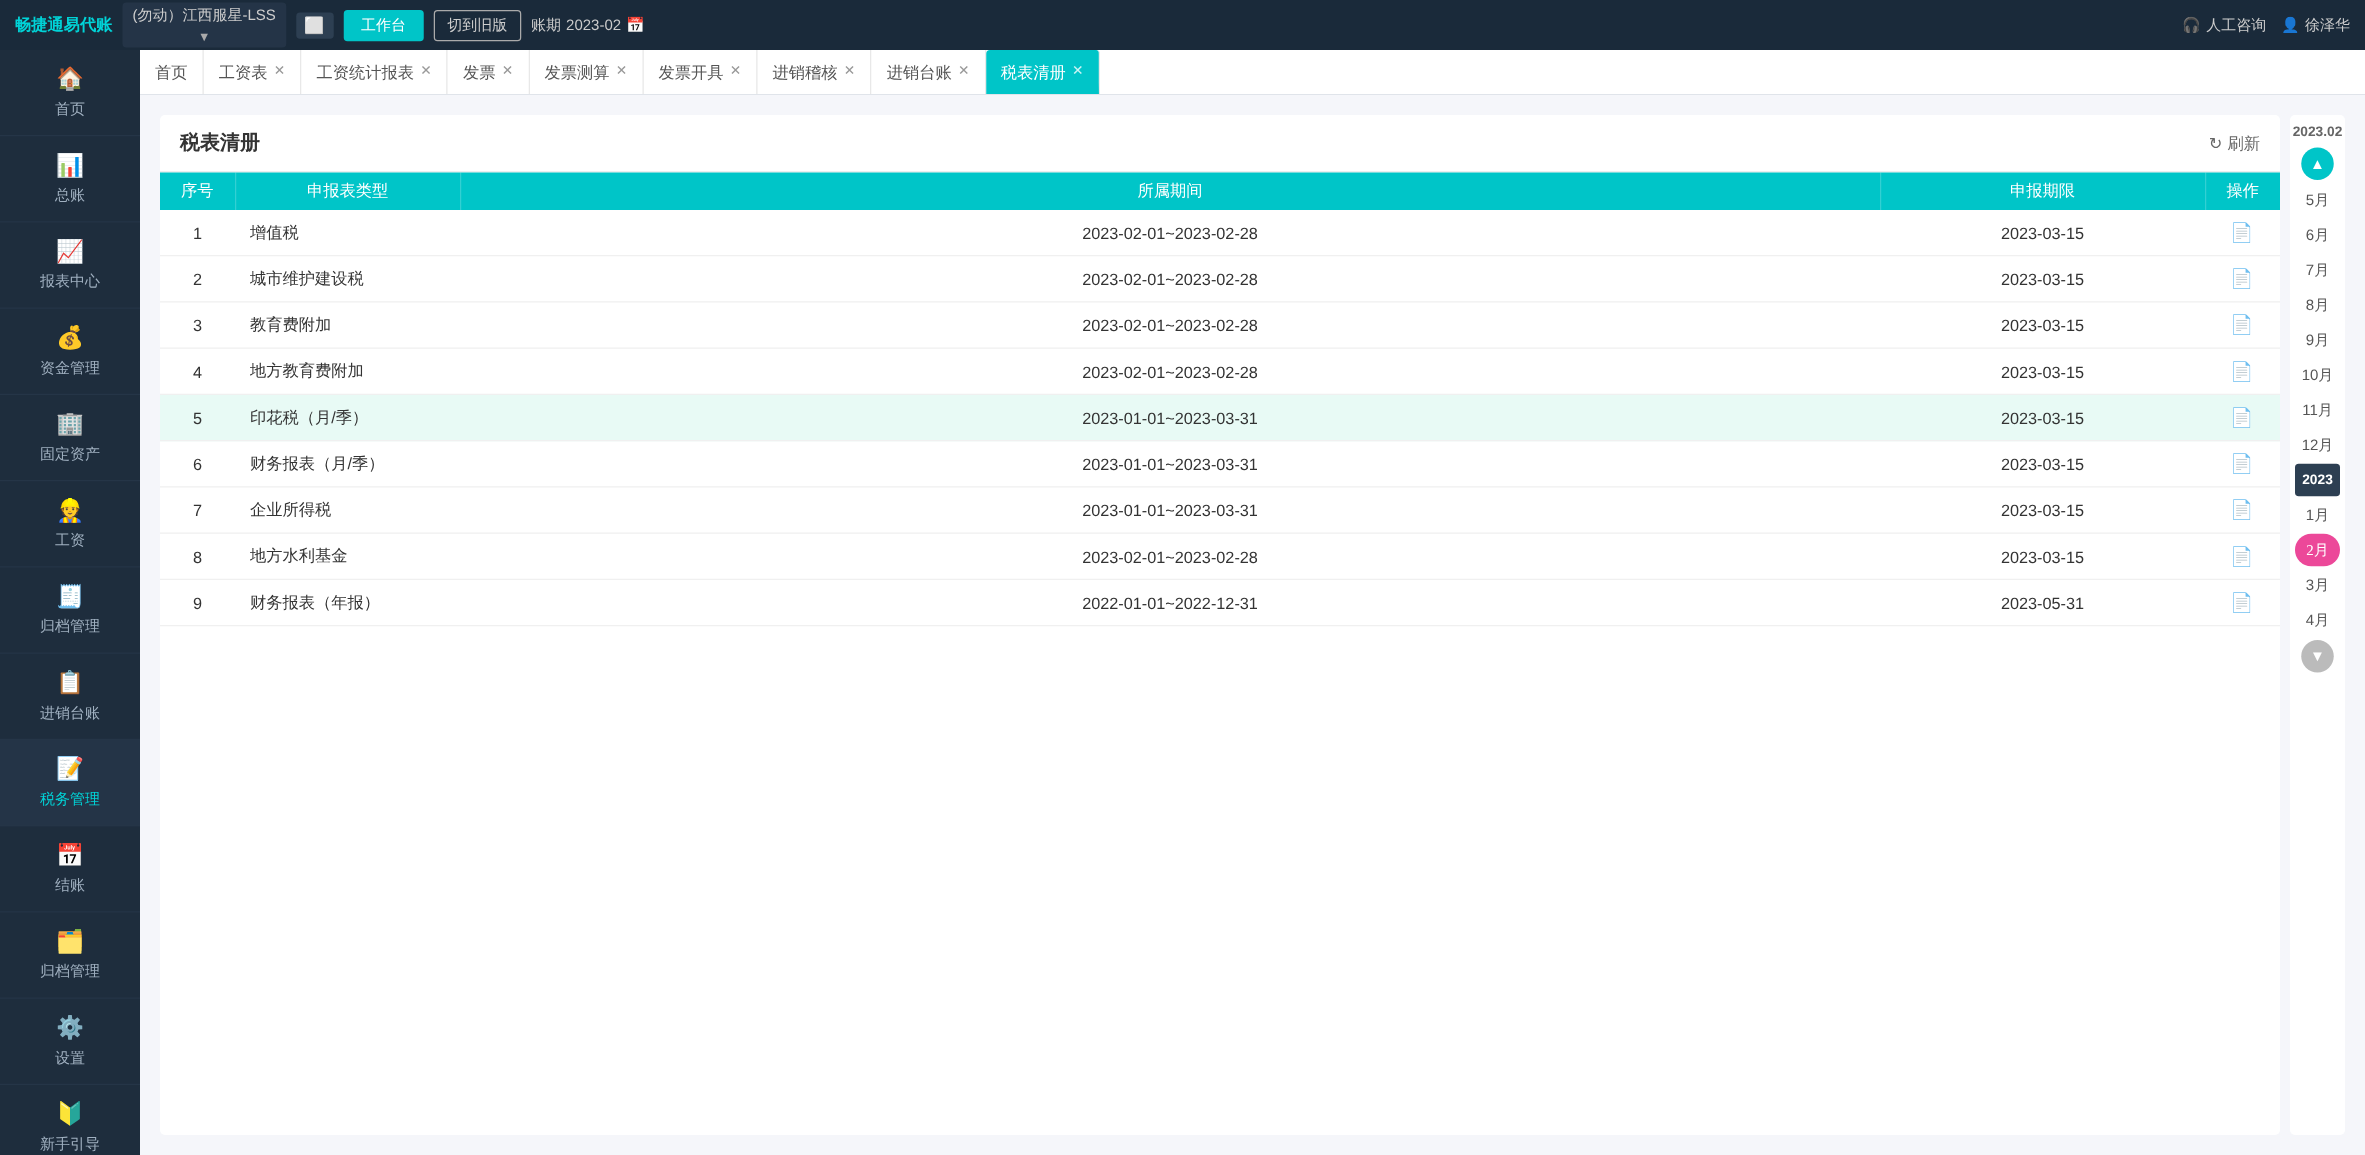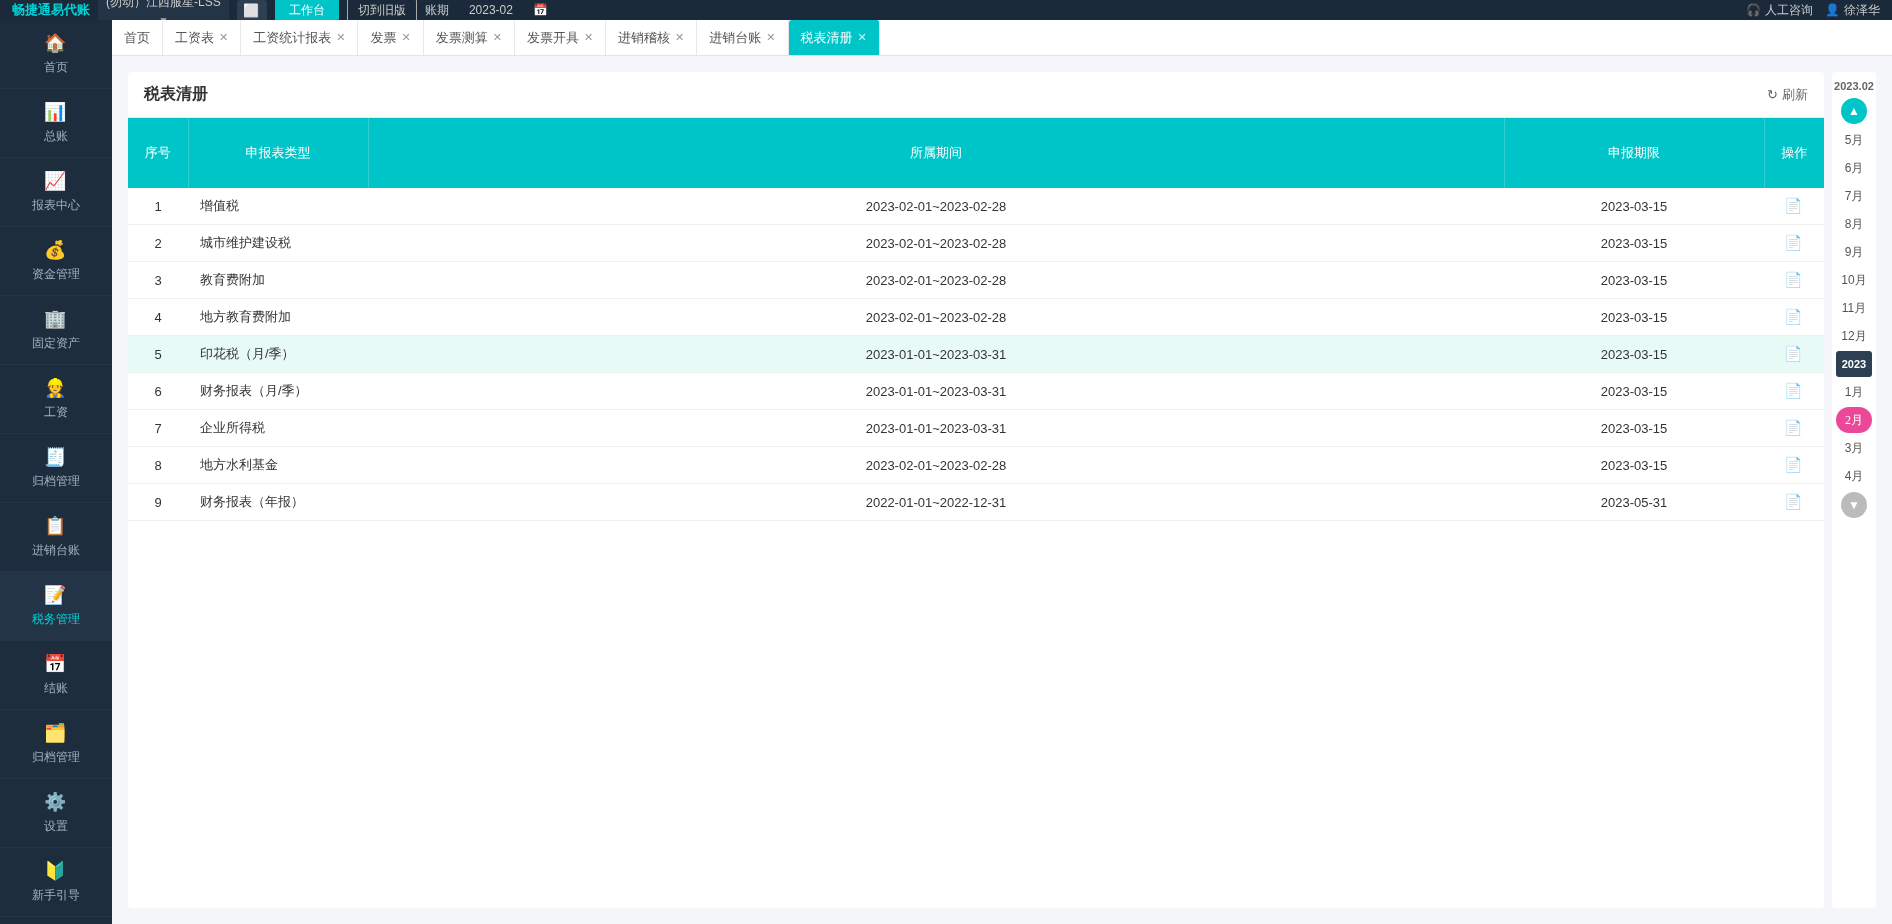--- a/index.html
+++ b/index.html
@@ -1,20 +1,20 @@
 <!DOCTYPE html>
 <html><head>
   <meta charset="utf-8">
   <style>
     * { box-sizing: border-box; margin: 0; padding: 0; }
     body { font-family: "Microsoft YaHei", "PingFang SC", sans-serif; font-size: 13px; background: #f0f2f5; display: flex; flex-direction: column; height: 924px; overflow: hidden; }
 
     
     .top-bar {
-      height: 20px;
+      height: 40px;
       background: #1a2a3a;
       display: flex;
       align-items: center;
       padding: 0 12px;
       gap: 8px;
       flex-shrink: 0;
     }
     .top-bar-logo {
       color: #00d4d8;
       font-size: 13px;
@@ -57,21 +57,21 @@
       padding: 3px 10px;
       border-radius: 3px;
       cursor: pointer;
       font-size: 12px;
     }
     .top-bar-period {
       color: #ccc;
       font-size: 12px;
       display: flex;
       align-items: center;
-      gap: 20px;
+      gap: 4px;
     }
     .top-bar-right {
       margin-left: auto;
       display: flex;
       align-items: center;
       gap: 12px;
       color: #ccc;
       font-size: 12px;
     }
     .top-bar-user { display: flex; align-items: center; gap: 4px; color: #ccc; }
@@ -201,21 +201,21 @@
     .data-table {
       width: 100%;
       border-collapse: collapse;
       font-size: 13px;
     }
     .data-table thead tr {
       background: #00c5c8;
       color: #fff;
     }
     .data-table thead th {
-      padding: 26px 12px;
+      padding: 6px 12px;
       text-align: center;
       font-weight: normal;
       border-right: 1px solid rgba(255,255,255,0.2);
     }
     .data-table thead th:last-child { border-right: none; }
     .data-table tbody tr {
       border-bottom: 1px solid #f0f0f0;
     }
     .data-table tbody tr.highlighted { background: #e8faf5; }
     .data-table tbody td {

